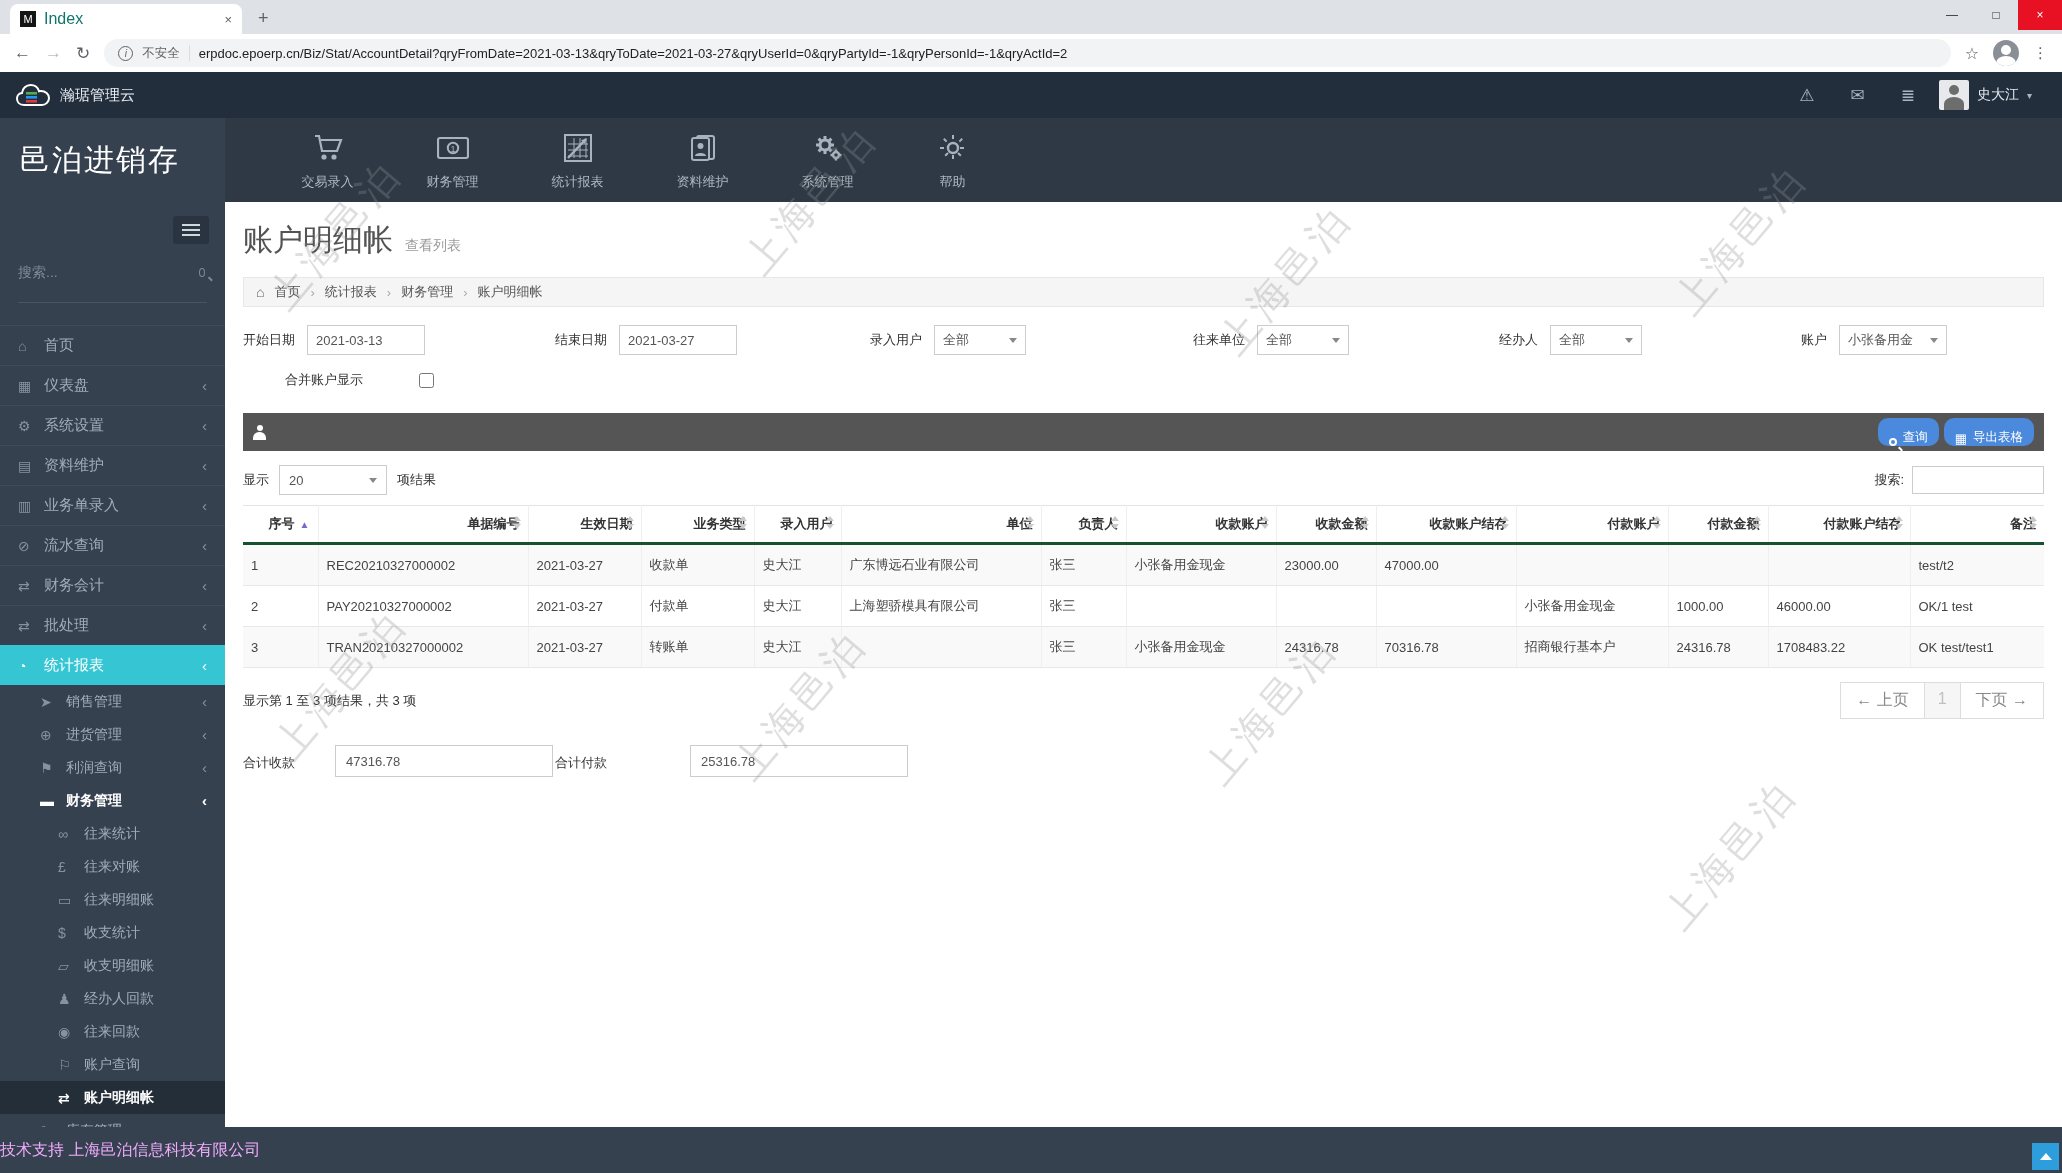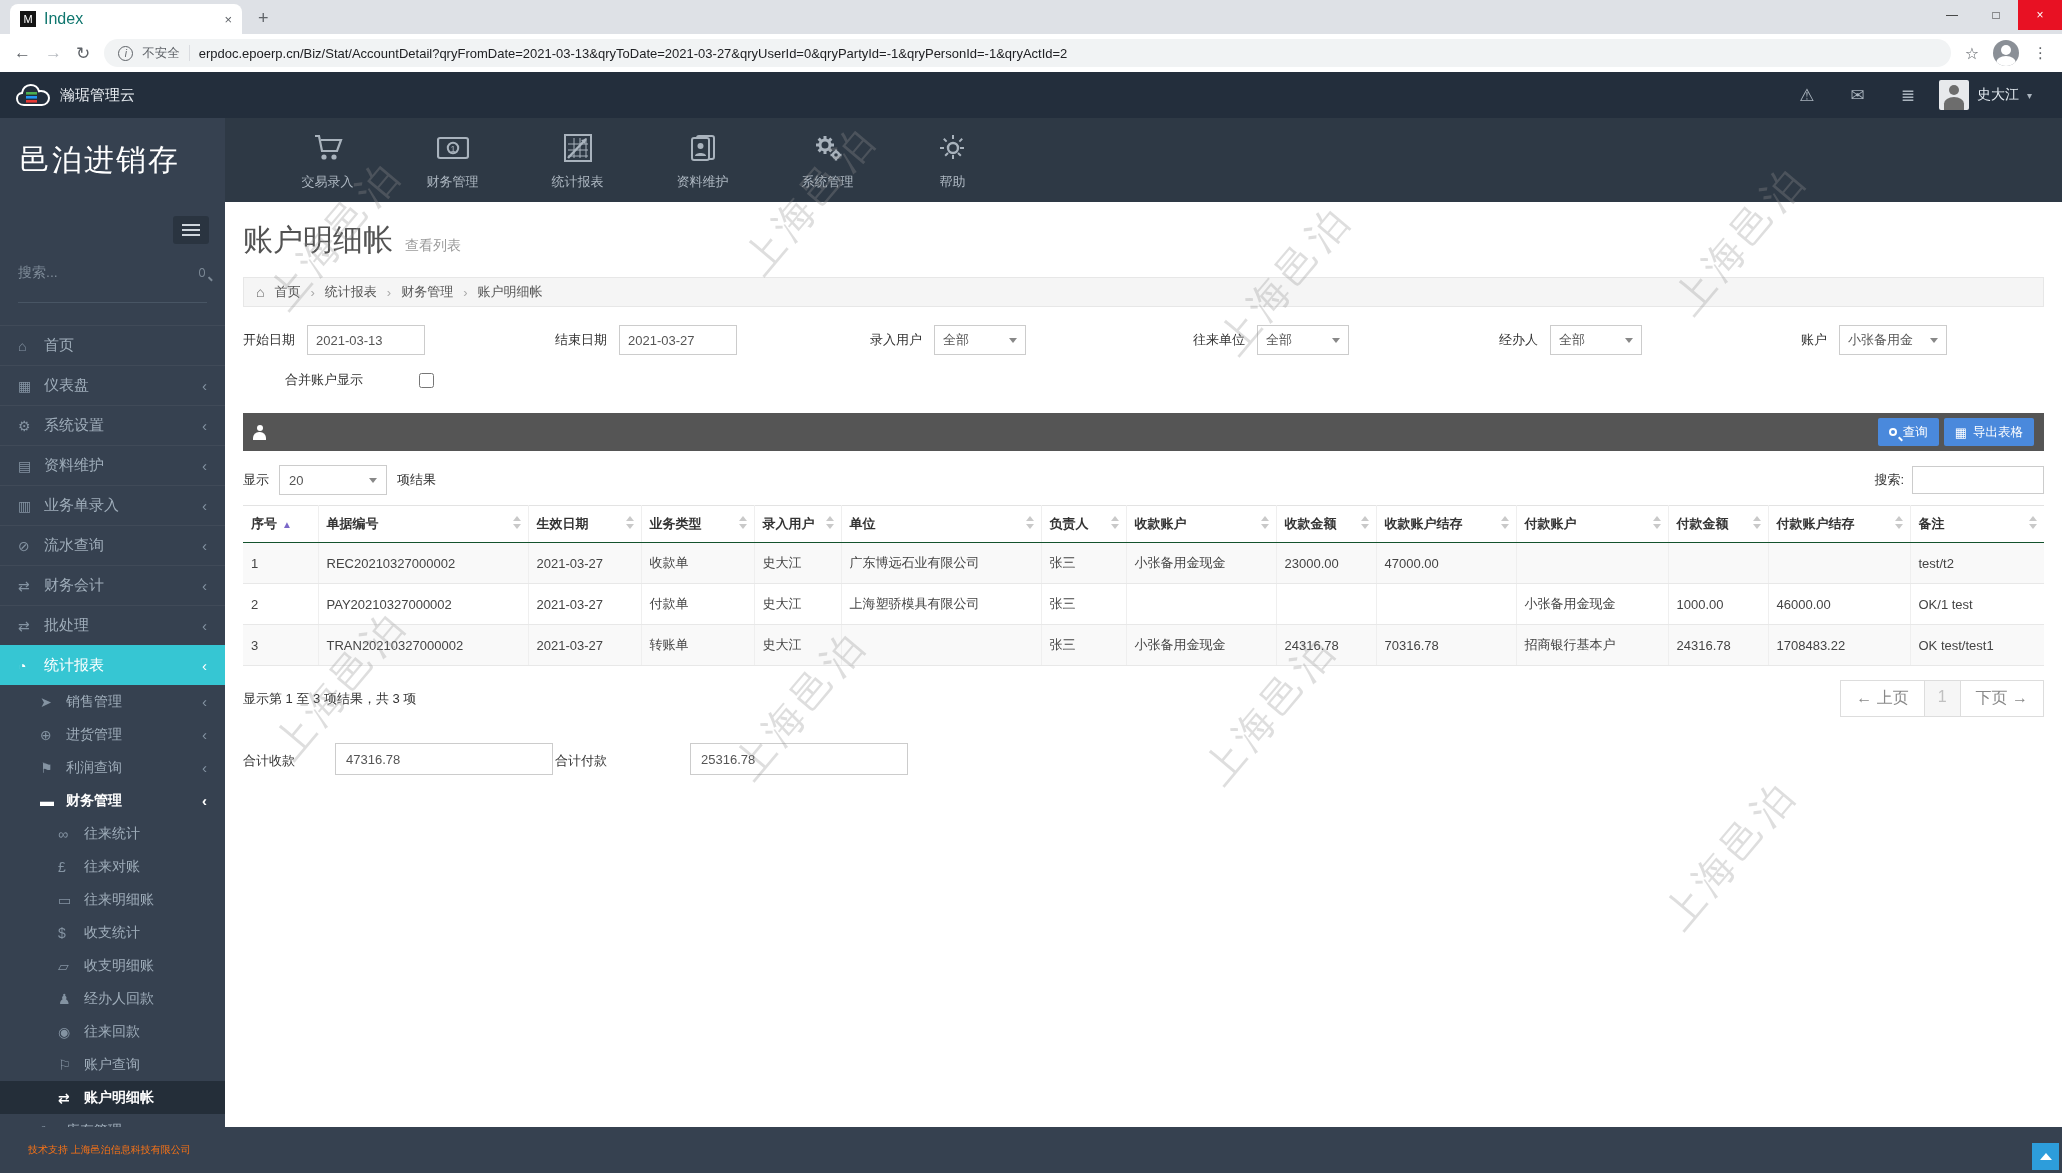--- a/index.html
+++ b/index.html
@@ -90,49 +90,49 @@
   .sel{width:92px;height:30px;border:1px solid #ccc;display:flex;align-items:center;justify-content:space-between;padding:0 8px;font-size:13px;color:#555;cursor:pointer;background:#fff}
   .sel.wide{width:108px}
   .caret{width:0;height:0;border-left:4px solid transparent;border-right:4px solid transparent;border-top:5px solid #888}
   .fg.row2{top:46px;left:42px}
   .fg.row2 input{margin-left:44px;width:15px;height:15px}
   .toolbar{height:38px;background:#555;display:flex;align-items:center;padding:0 10px}
   .tool-user{width:13px;height:15px;position:relative}
   .tool-user::before{content:"";position:absolute;left:3.5px;top:0;width:6px;height:6px;border-radius:50%;background:#fff}
   .tool-user::after{content:"";position:absolute;left:0;top:7px;width:13px;height:8px;border-radius:6px 6px 0 0;background:#fff}
   .tool-btns{margin-left:auto;display:flex;gap:5px}
-  .btn{height:28px;border-radius:2px;background:#4a89dc;color:#fff;font-size:12.5px;display:flex;align-items:center;padding:0 11px;gap:6px;cursor:pointer}
+  .btn{height:28px;border-radius:10px;background:#4a89dc;color:#fff;font-size:12.5px;display:flex;align-items:flex-end;padding:0 11px;gap:6px;cursor:pointer}
   .blens{width:8px;height:8px;border:2px solid #fff;border-radius:50%;position:relative}
   .blens::after{content:"";position:absolute;width:5px;height:2px;background:#fff;left:7px;top:8px;transform:rotate(45deg)}
   .bgrid{font-size:13px}
   .ctrl-row{display:flex;align-items:center;margin-top:14px;font-size:13px;color:#333}
   .pagesize{width:108px;height:30px;border:1px solid #ccc;margin:0 10px;display:flex;align-items:center;justify-content:space-between;padding:0 9px;color:#555;cursor:pointer}
   .search-right{margin-left:auto;display:flex;align-items:center;gap:8px}
   .tbl-search{width:132px;height:28px;border:1px solid #ccc;outline:0;padding:0 8px;font-size:13px;color:#555}
   table{width:100%;border-collapse:collapse;table-layout:fixed;margin-top:10px}
-  th{border-top:1px solid #e3e3e3;border-bottom:1px solid #14532d;border-right:1px solid #efefef;padding:9px 8px;font-size:13px;color:#333;text-align:left;position:relative;white-space:nowrap;cursor:pointer}
+  th{border-top:1px solid #e3e3e3;border-bottom:3px solid #14532d;border-right:1px solid #efefef;padding:9px 8px;font-size:13px;color:#333;text-align:right;position:relative;white-space:nowrap;cursor:pointer}
   th:last-child,td:last-child{border-right:0}
   .sorter{position:absolute;right:7px;top:50%;margin-top:-8px}
   .sorter i{display:block;width:0;height:0;border-left:4px solid transparent;border-right:4px solid transparent}
   .sorter .up{border-bottom:5px solid #c9c9c9;margin-bottom:3px}
   .sorter .dn{border-top:5px solid #c9c9c9}
   .asc-mark{color:#7b68c8;font-size:10px;margin-left:5px}
   td{padding:11px 8px;font-size:13px;color:#444;border-bottom:1px solid #e8e8e8;border-right:1px solid #efefef;white-space:nowrap;overflow:hidden}
   tr.odd{background:#f9f9f9}
   .result-row{display:flex;align-items:center;margin-top:14px;font-size:13px;color:#333}
   .pager{margin-left:auto;display:flex}
   .pg{border:1px solid #ddd;background:#fff;color:#888;font-size:16px;padding:7px 15px;cursor:pointer}
   .pg.cur{border-left:0;border-right:0;background:#f6f6f6;color:#c0c0c0;padding:7px 13px}
   .totals{position:relative;height:34px;margin-top:26px;font-size:13px;color:#333}
   .totals .tl{position:absolute;top:9px}
   .tot-in{position:absolute;top:0;width:218px;height:32px;border:1px solid #ccc;padding:0 10px;font-size:13px;color:#555;outline:0}
 
   
   .footer{height:46px;background:#364150;display:flex;align-items:center;position:relative}
-  .footer-text{margin-left:28px;font-size:10px;color:#f97316}
+  .footer-text{font-size:16px;color:#f0abfc}
   .totop{position:absolute;right:3px;bottom:3px;width:27px;height:27px;background:#2d9ddb;display:flex;align-items:center;justify-content:center;cursor:pointer}
   .totop i{width:0;height:0;border-left:6px solid transparent;border-right:6px solid transparent;border-bottom:7px solid #fff}
 
   
   .wms{position:absolute;left:0;top:118px;width:2062px;height:1009px;pointer-events:none;z-index:60}
   .wm{position:absolute;font-size:40px;letter-spacing:5px;color:rgba(145,145,145,.30);transform:rotate(-50deg);white-space:nowrap}
 </style>
 </head>
 <body>
 

